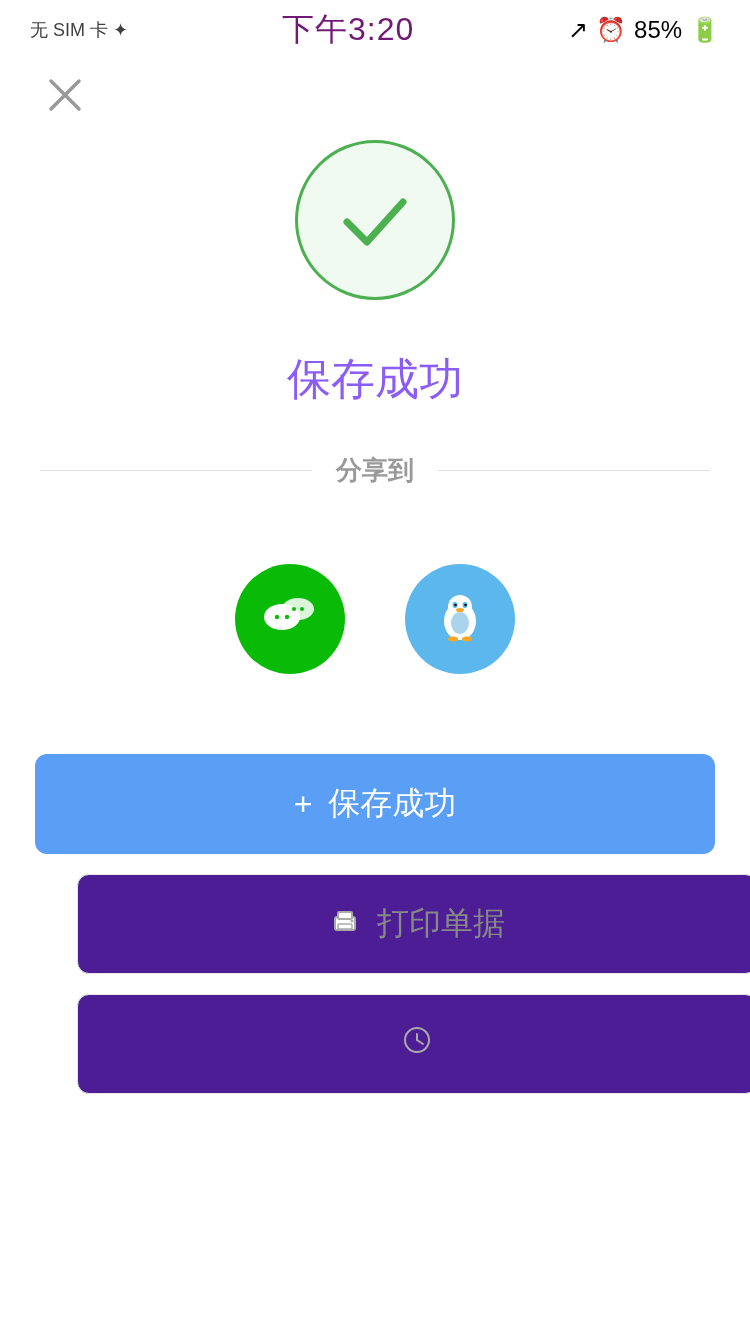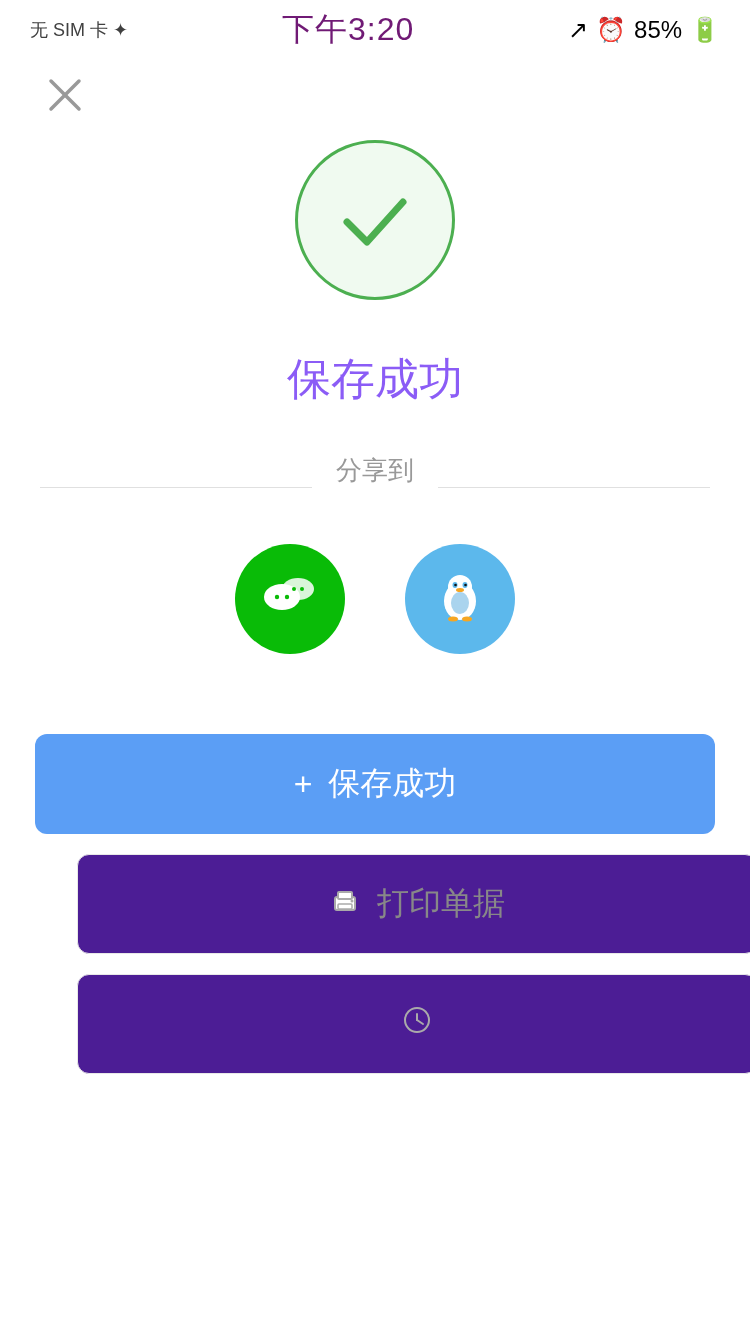--- a/index.html
+++ b/index.html
@@ -92,23 +92,24 @@
       font-size: 44px;
       font-weight: 400;
       color: #8b5cf6;
       margin-bottom: 44px;
     }
 
     
     .share-section {
       width: 100%;
       display: flex;
-      align-items: flex-end;
+      align-items: center;
       padding: 0 40px;
-      margin-bottom: 56px;
+      margin-bottom: 76px;
+      font-weight: bold;
     }
 
     .divider-line {
       flex: 1;
       height: 1px;
       background: #e0e0e0;
     }
 
     .share-label {
       font-size: 26px;

